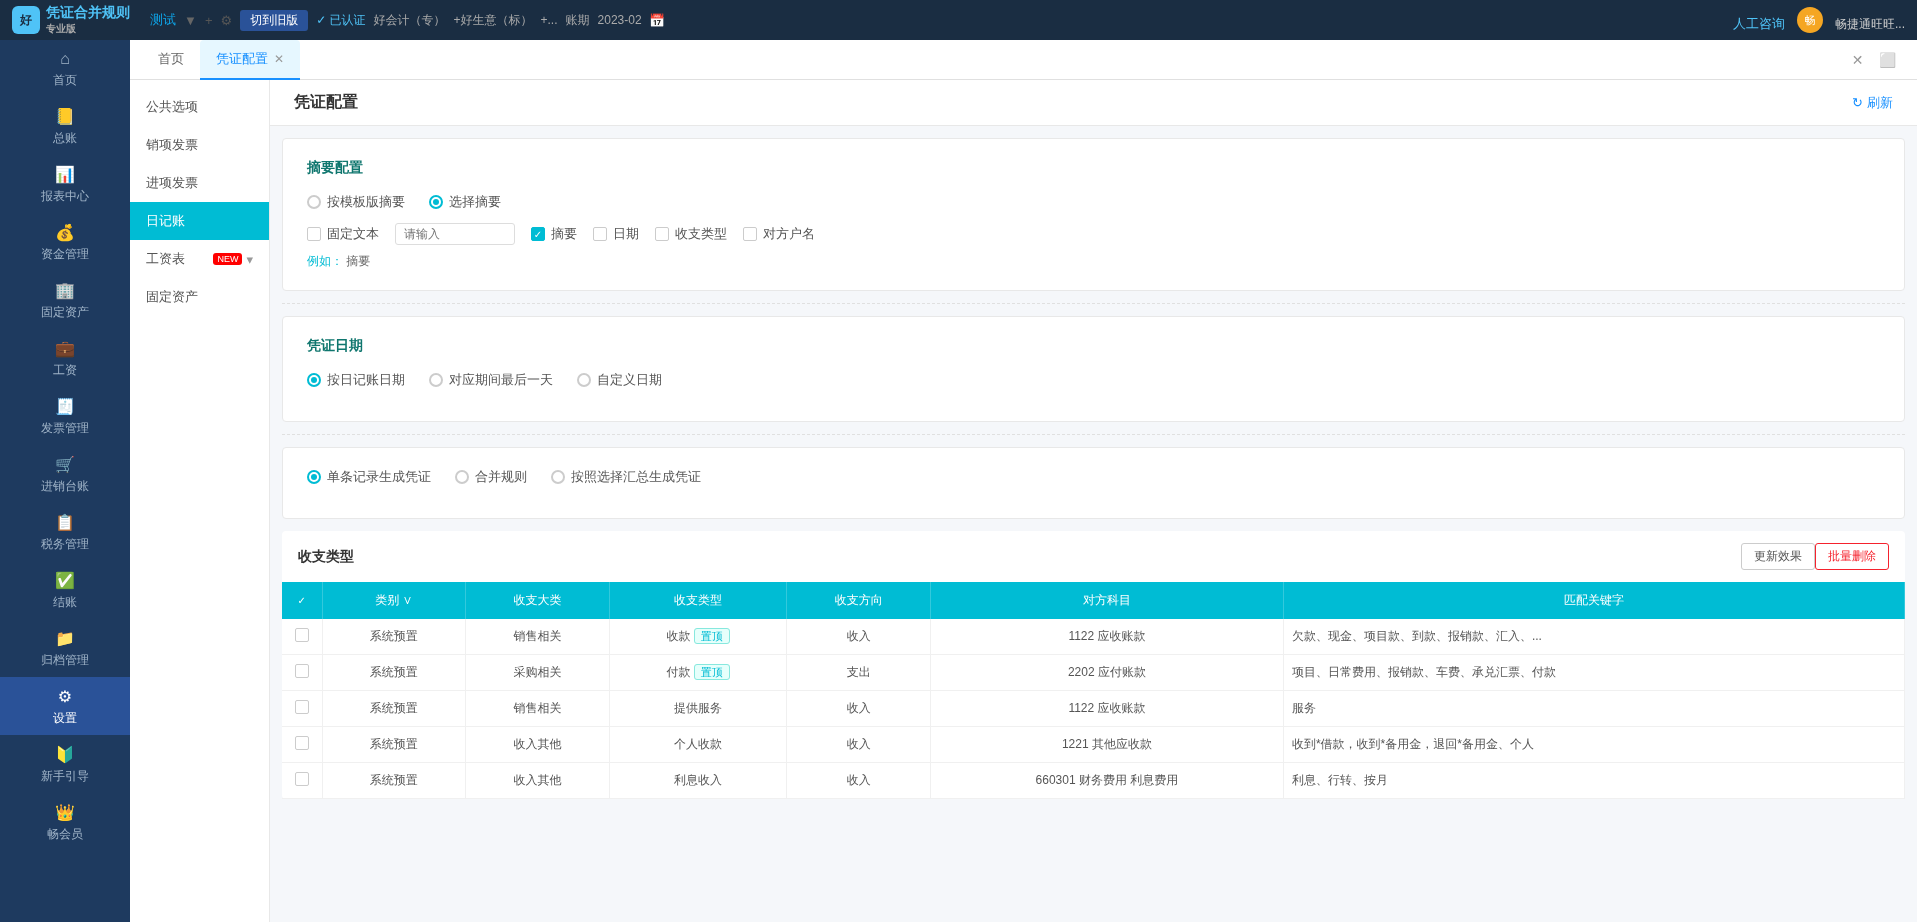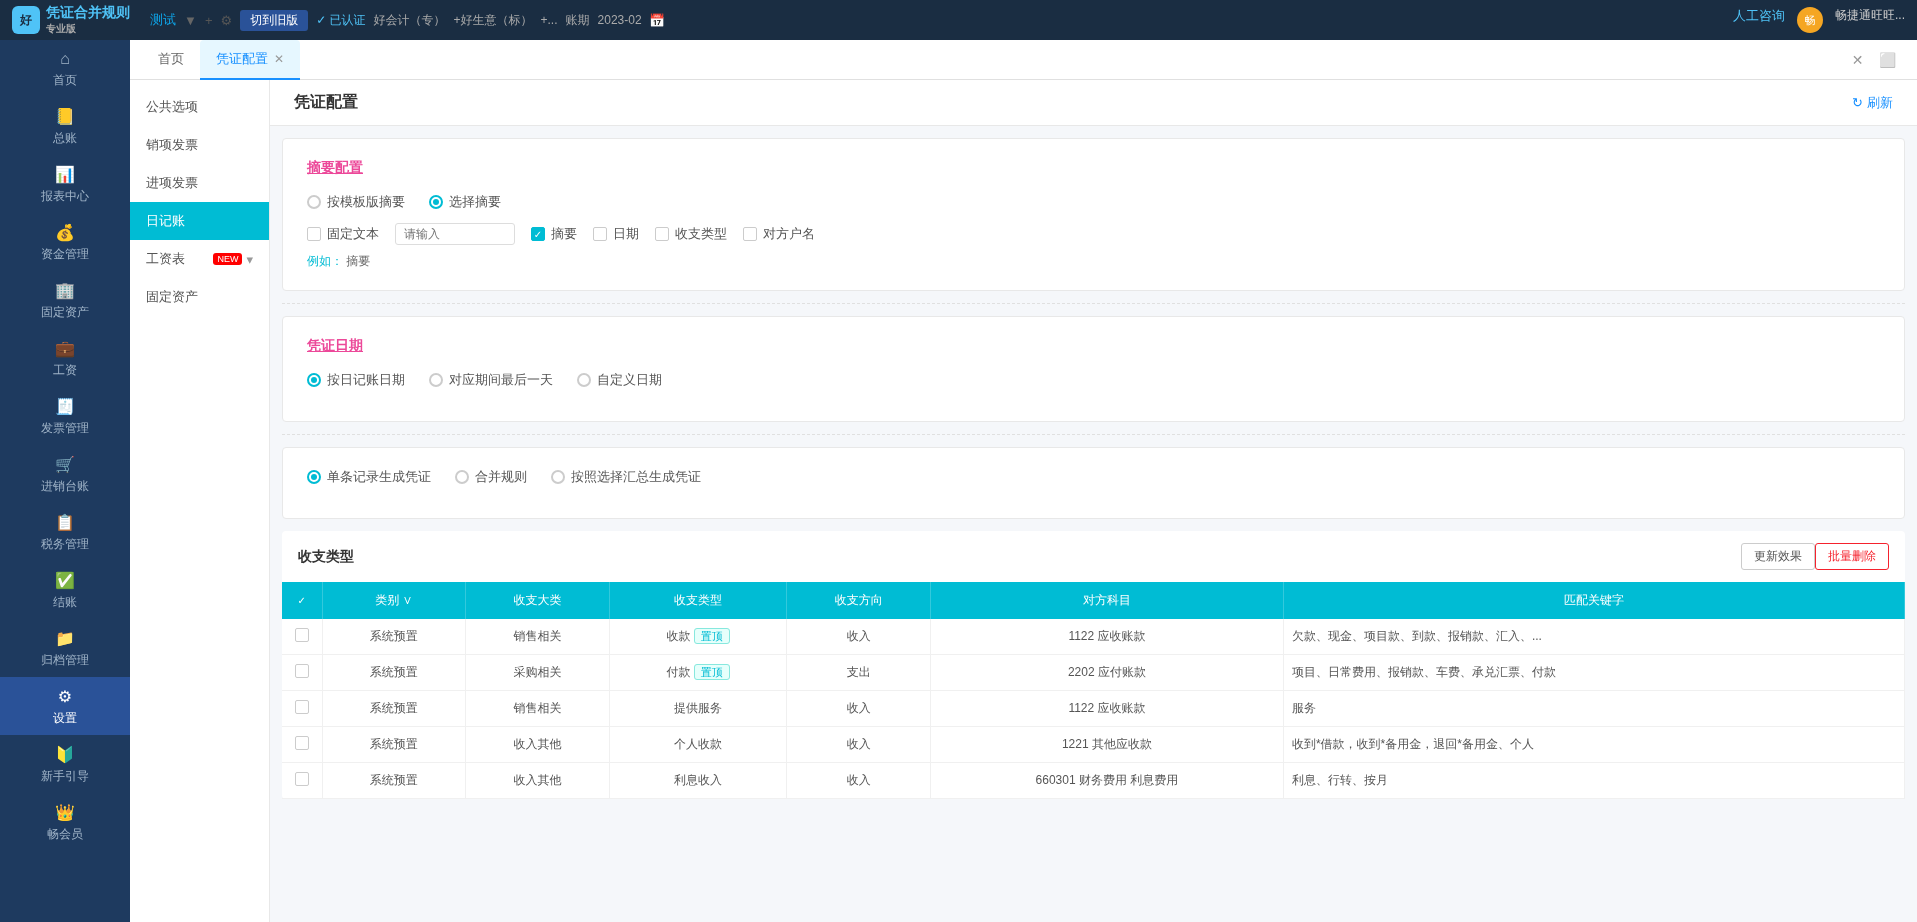--- a/index.html
+++ b/index.html
@@ -4,21 +4,21 @@
   <style>
     * { box-sizing: border-box; margin: 0; padding: 0; }
     body { font-family: 'Microsoft YaHei', Arial, sans-serif; font-size: 13px; background: #f0f2f5; color: #333; display: flex; flex-direction: column; height: 922px; overflow: hidden; }
 
     
     .top-bar { height: 40px; background: #1a2d42; display: flex; align-items: center; padding: 0 12px; gap: 8px; flex-shrink: 0; }
     .top-bar-logo { display: flex; align-items: center; gap: 6px; color: #4fc3f7; font-size: 14px; font-weight: bold; width: 130px; }
     .top-bar-logo .logo-icon { width: 28px; height: 28px; background: #4fc3f7; border-radius: 6px; display: flex; align-items: center; justify-content: center; color: #1a2d42; font-size: 12px; }
     .top-bar-center { display: flex; align-items: center; gap: 8px; flex: 1; color: #ccc; font-size: 13px; }
     .top-bar-btn { background: #2a5298; color: #fff; border: none; border-radius: 3px; padding: 2px 10px; font-size: 12px; cursor: pointer; }
-    .top-bar-right { display: flex; align-items: flex-start; gap: 12px; color: #ccc; font-size: 13px; }
+    .top-bar-right { display: flex; align-items: flex-end; gap: 12px; color: #ccc; font-size: 13px; }
     .top-bar-right .avatar { width: 26px; height: 26px; border-radius: 50%; background: #f5a623; display: flex; align-items: center; justify-content: center; color: #fff; font-size: 11px; }
 
     
     .main-layout { display: flex; flex: 1; overflow: hidden; }
 
     
     .sidebar { width: 130px; background: #1e3a5f; display: flex; flex-direction: column; flex-shrink: 0; }
     .sidebar-item { display: flex; flex-direction: column; align-items: center; padding: 10px 0 8px; cursor: pointer; color: #a0b4c8; font-size: 12px; gap: 4px; }
     .sidebar-item.active { background: #2a5298; color: #fff; }
     .sidebar-icon { font-size: 16px; }
@@ -44,21 +44,21 @@
     
     .main-content { flex: 1; overflow-y: auto; padding: 0; background: #f5f7fa; }
 
     
     .page-header { background: #fff; padding: 12px 24px; display: flex; align-items: center; justify-content: space-between; border-bottom: 1px solid #e8e8e8; }
     .page-title { font-size: 16px; font-weight: bold; color: #333; }
     .refresh-btn { color: #1890ff; font-size: 13px; cursor: pointer; display: flex; align-items: center; gap: 4px; }
 
     
     .section { background: #fff; margin: 12px; border-radius: 4px; padding: 20px 24px; border: 1px solid #e8e8e8; }
-    .section-title { font-size: 14px; font-weight: bold; color: #ec4899; margin-bottom: 16px; text-decoration: underline; }
+    .section-title { font-size: 14px; font-weight: bold; color: #0f766e; margin-bottom: 16px; }
 
     
     .radio-group { display: flex; gap: 24px; align-items: center; margin-bottom: 12px; }
     .radio-item { display: flex; align-items: center; gap: 6px; cursor: pointer; color: #555; font-size: 13px; }
     .radio-circle { width: 14px; height: 14px; border-radius: 50%; border: 2px solid #ccc; display: flex; align-items: center; justify-content: center; }
     .radio-circle.selected { border-color: #00bcd4; }
     .radio-circle.selected::after { content: ''; width: 6px; height: 6px; border-radius: 50%; background: #00bcd4; }
 
     
     .checkbox-row { display: flex; align-items: center; gap: 16px; margin-top: 12px; flex-wrap: wrap; }

